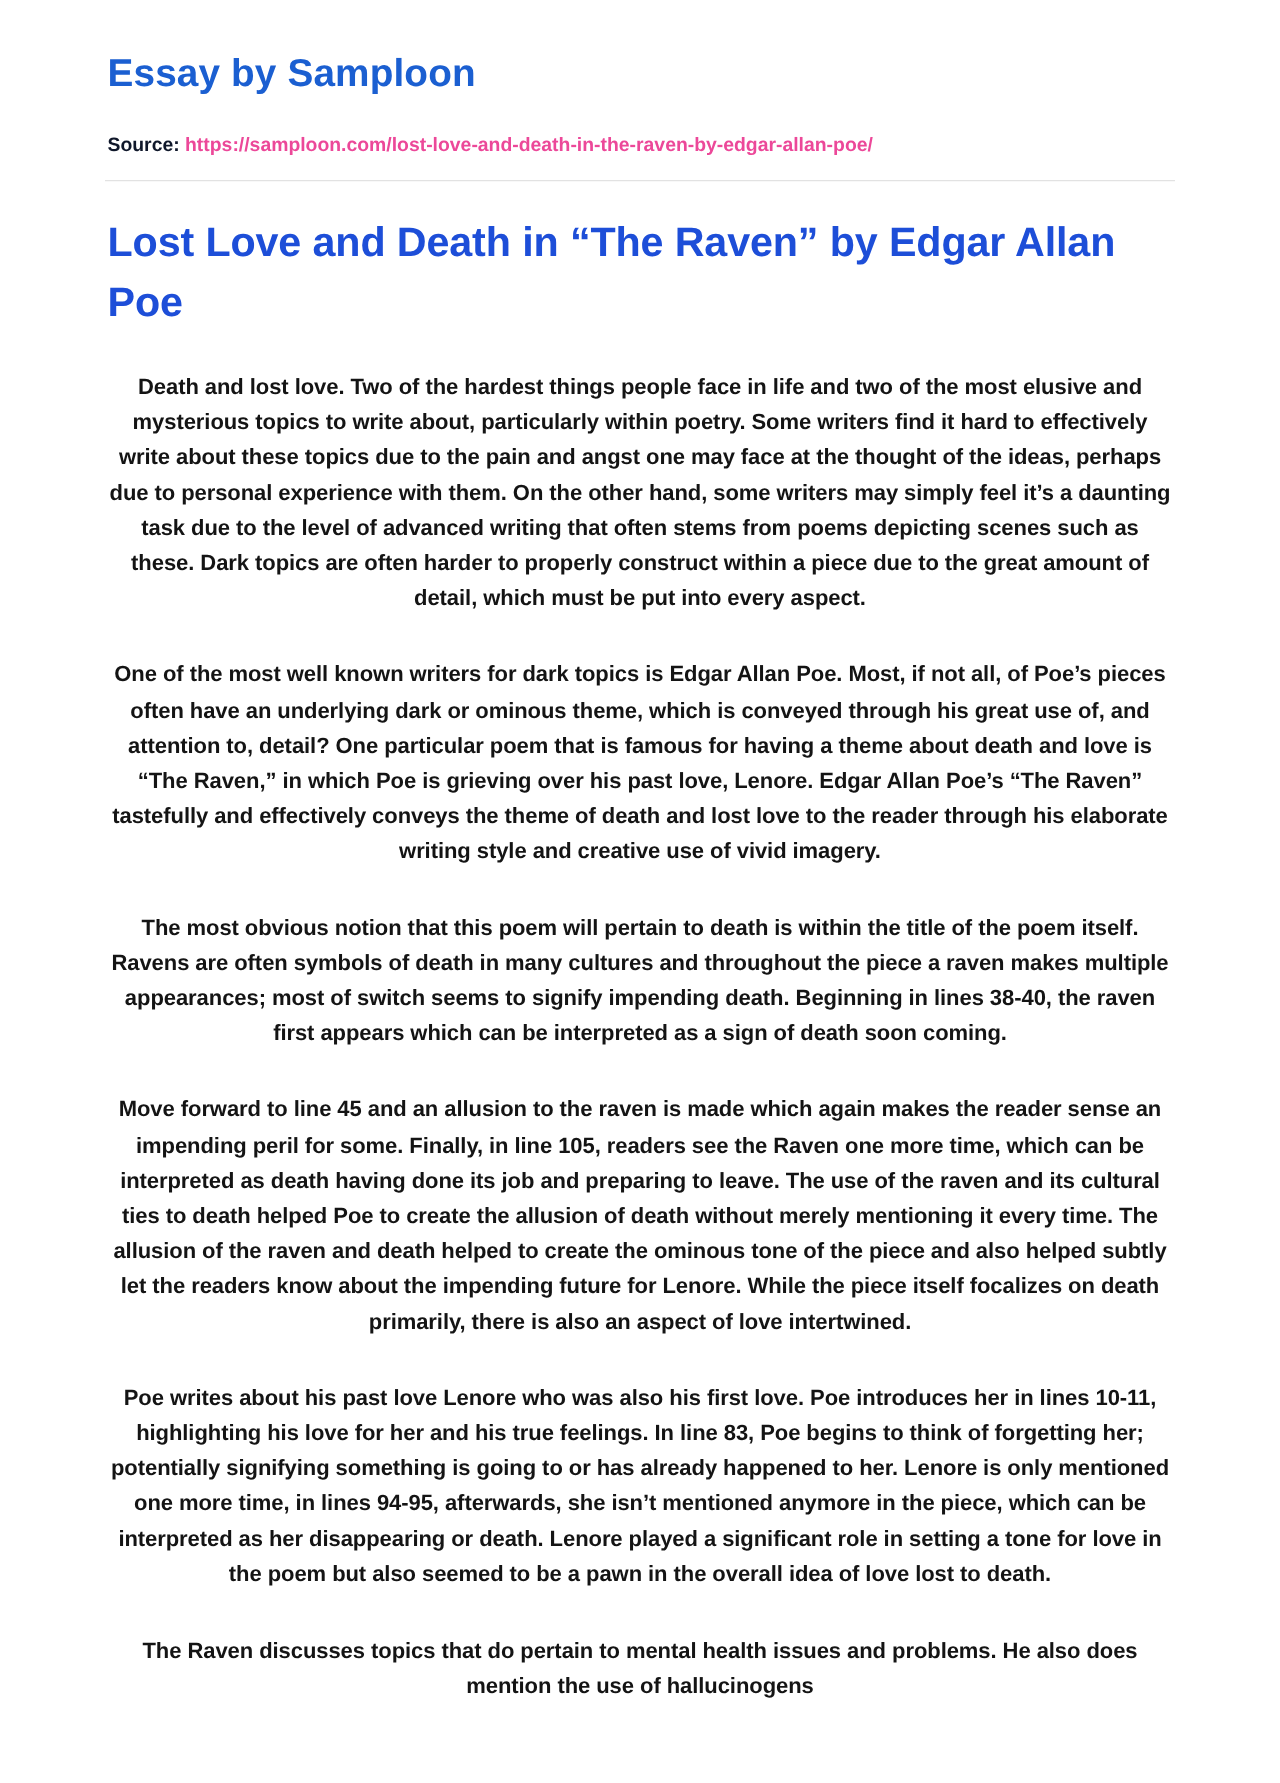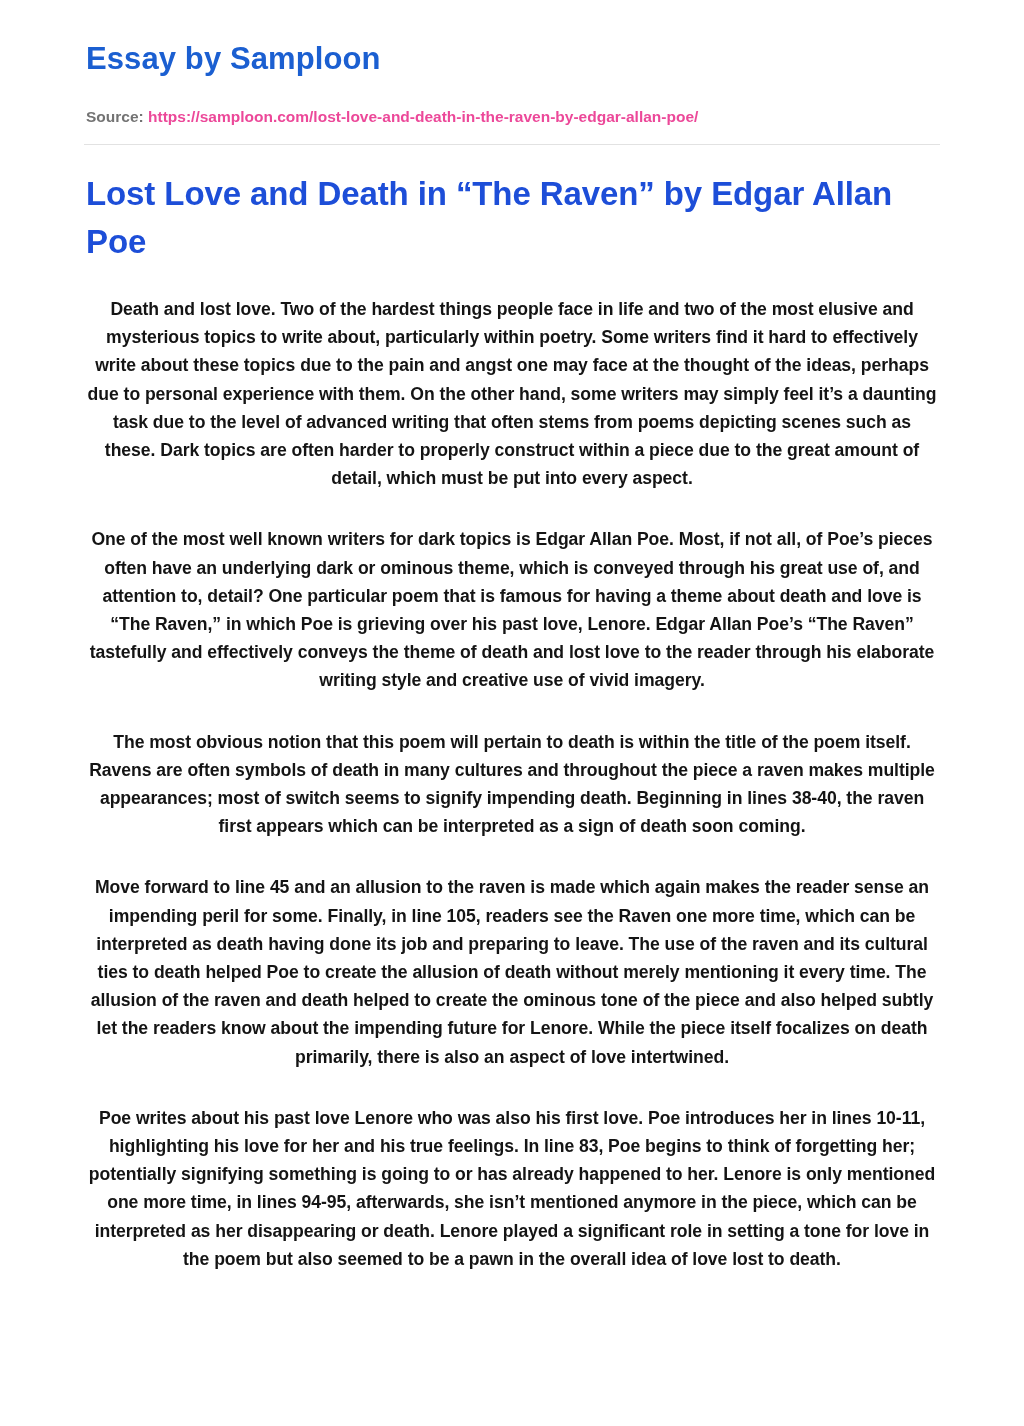--- a/index.html
+++ b/index.html
@@ -39,21 +39,21 @@
   }
   .source-row {
     margin-top: 28px;
     font-size: 15.5px;
     line-height: 22px;
     font-weight: bold;
     white-space: nowrap;
     margin-left: 2px;
   }
   .source-label {
-    color: #737373;
+    color: #0f172a;
     font-weight: bold;
   }
   .source-link {
     color: #ec4899;
     font-weight: bold;
     text-decoration: none;
     cursor: pointer;
   }
   .divider {
     margin-top: 16px;
@@ -105,16 +105,17 @@
     <hr class="divider">
 
     <h2 class="article-title">Lost Love and Death in “The Raven” by Edgar Allan Poe</h2>
 
     <div class="article-body">
       <p>Death and lost love. Two of the hardest things people face in life and two of the most elusive and mysterious topics to write about, particularly within poetry. Some writers find it hard to effectively write about these topics due to the pain and angst one may face at the thought of the ideas, perhaps due to personal experience with them. On the other hand, some writers may simply feel it’s a daunting task due to the level of advanced writing that often stems from poems depicting scenes such as these. Dark topics are often harder to properly construct within a piece due to the great amount of detail, which must be put into every aspect.</p>
       <p>One of the most well known writers for dark topics is Edgar Allan Poe. Most, if not all, of Poe’s pieces often have an underlying dark or ominous theme, which is conveyed through his great use of, and attention to, detail? One particular poem that is famous for having a theme about death and love is “The Raven,” in which Poe is grieving over his past love, Lenore. Edgar Allan Poe’s “The Raven” tastefully and effectively conveys the theme of death and lost love to the reader through his elaborate writing style and creative use of vivid imagery.</p>
       <p>The most obvious notion that this poem will pertain to death is within the title of the poem itself. Ravens are often symbols of death in many cultures and throughout the piece a raven makes multiple appearances; most of switch seems to signify impending death. Beginning in lines 38-40, the raven first appears which can be interpreted as a sign of death soon coming.</p>
       <p>Move forward to line 45 and an allusion to the raven is made which again makes the reader sense an impending peril for some. Finally, in line 105, readers see the Raven one more time, which can be interpreted as death having done its job and preparing to leave. The use of the raven and its cultural ties to death helped Poe to create the allusion of death without merely mentioning it every time. The allusion of the raven and death helped to create the ominous tone of the piece and also helped subtly let the readers know about the impending future for Lenore. While the piece itself focalizes on death primarily, there is also an aspect of love intertwined.</p>
       <p>Poe writes about his past love Lenore who was also his first love. Poe introduces her in lines 10-11, highlighting his love for her and his true feelings. In line 83, Poe begins to think of forgetting her; potentially signifying something is going to or has already happened to her. Lenore is only mentioned one more time, in lines 94-95, afterwards, she isn’t mentioned anymore in the piece, which can be interpreted as her disappearing or death. Lenore played a significant role in setting a tone for love in the poem but also seemed to be a pawn in the overall idea of love lost to death.</p>
+      <p>The Raven discusses topics that do pertain to mental health issues and problems. He also does mention the use of hallucinogens</p>
     </div>
 
   </div>
 </div>
 
 </body></html>

